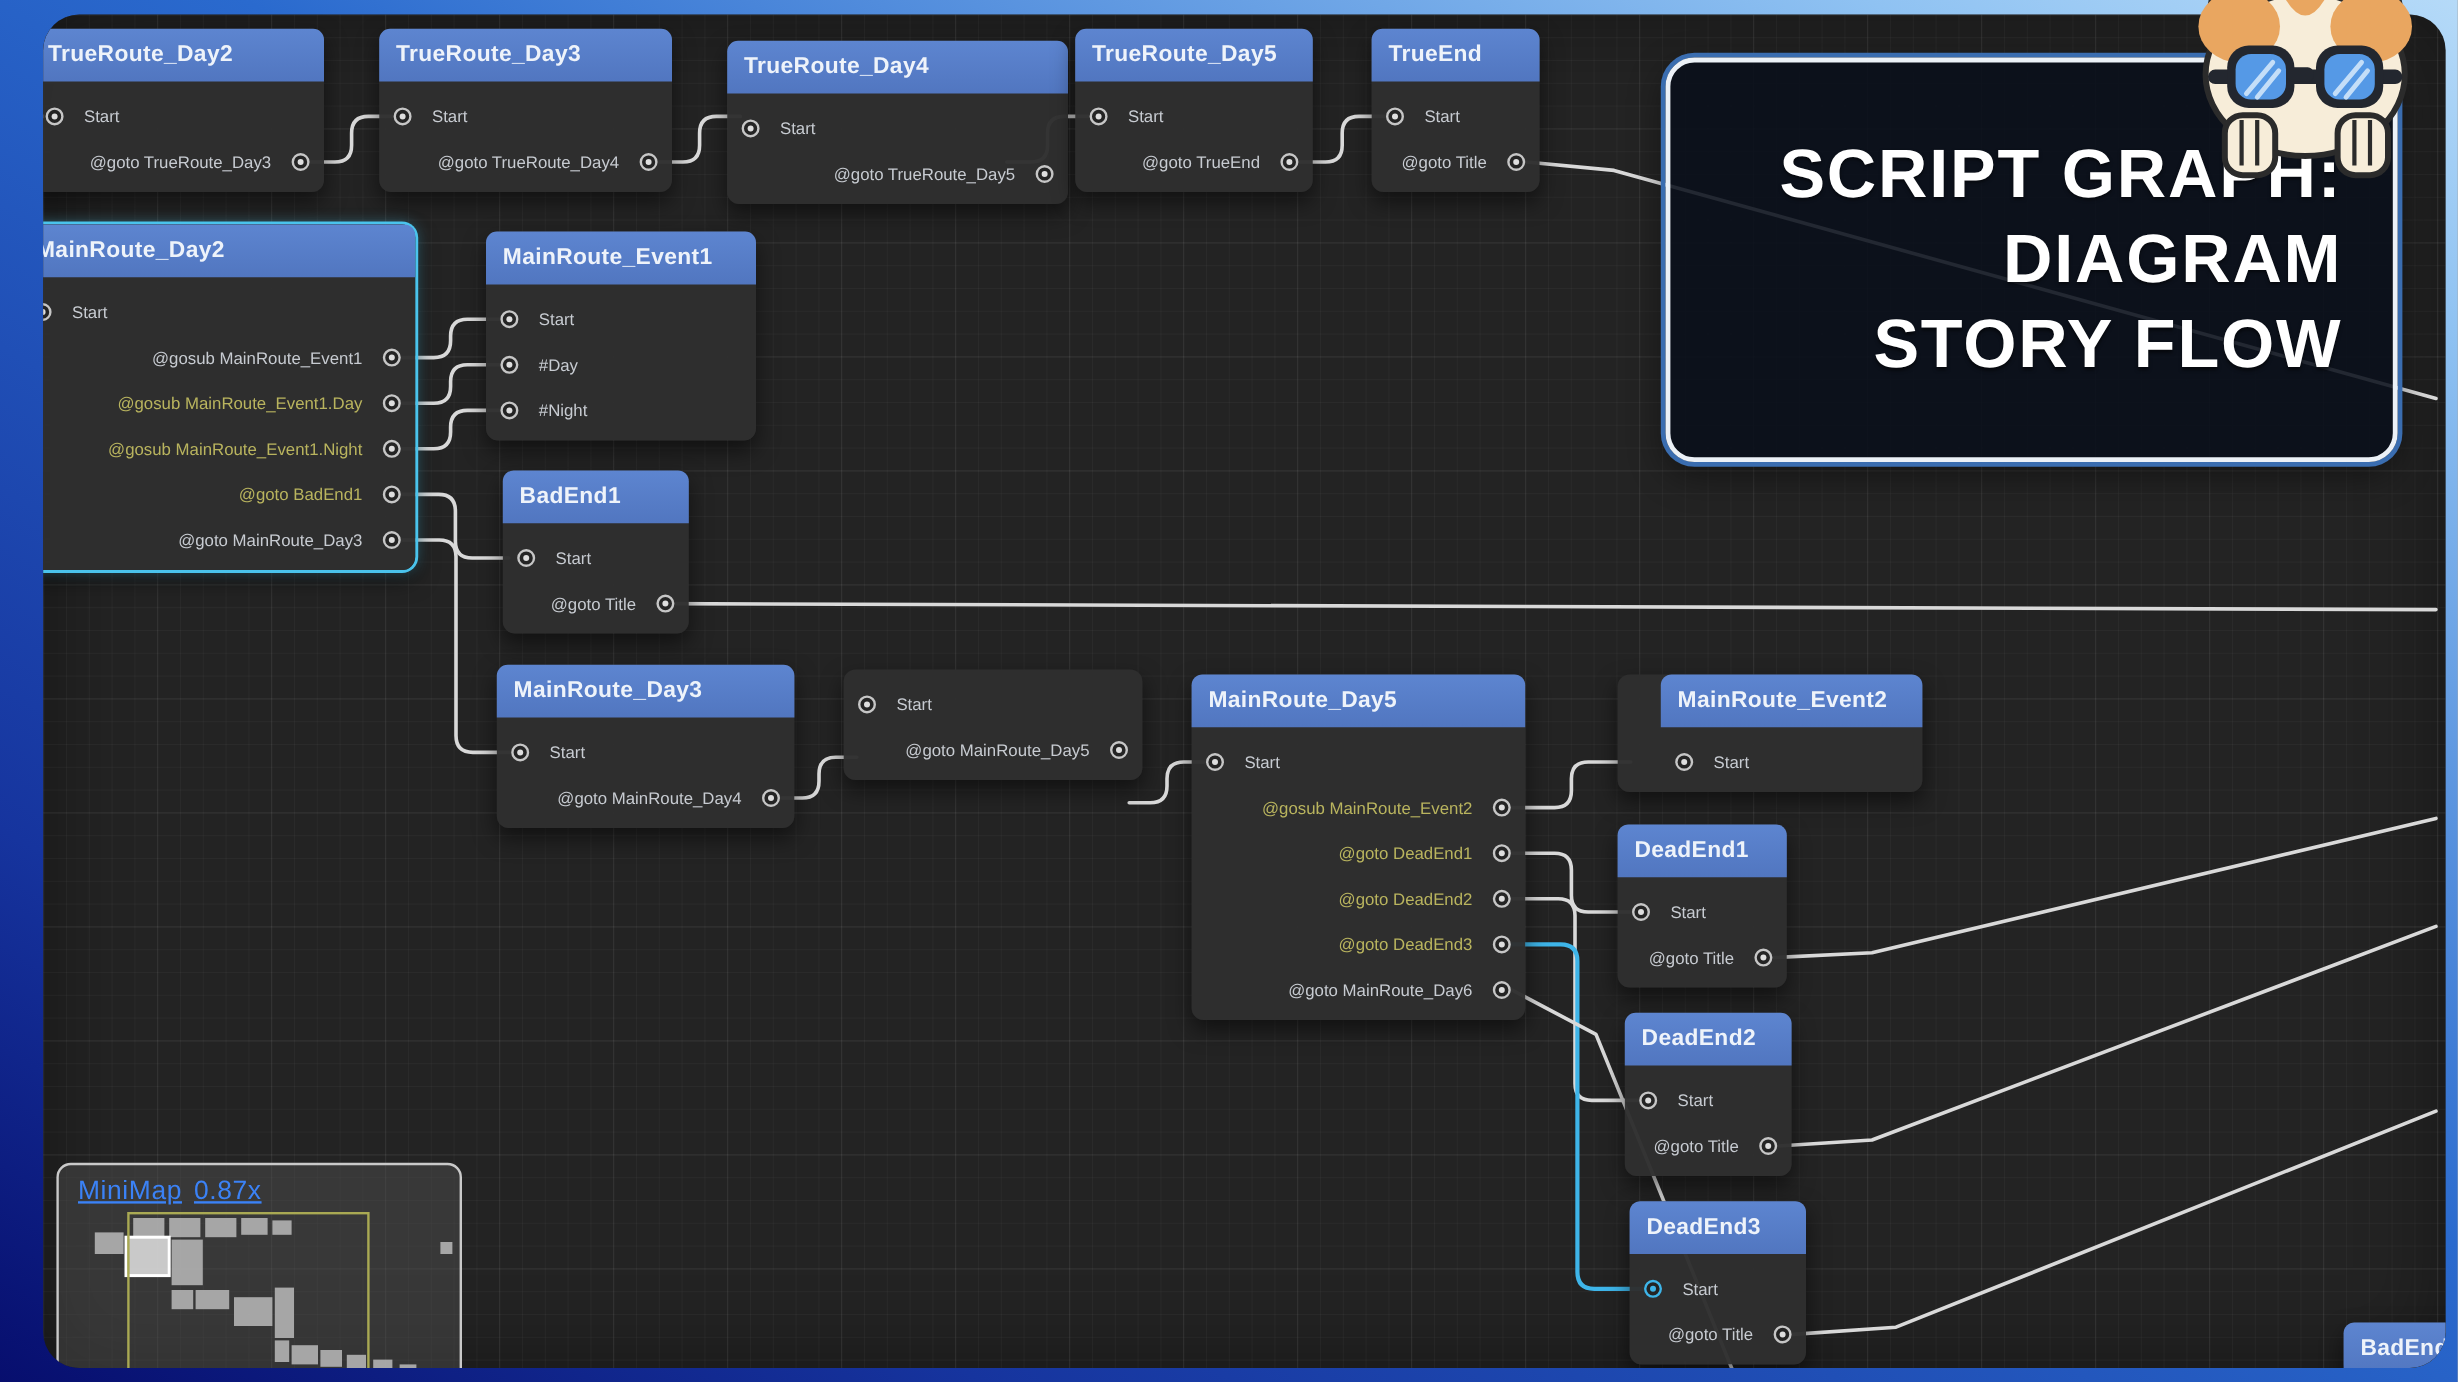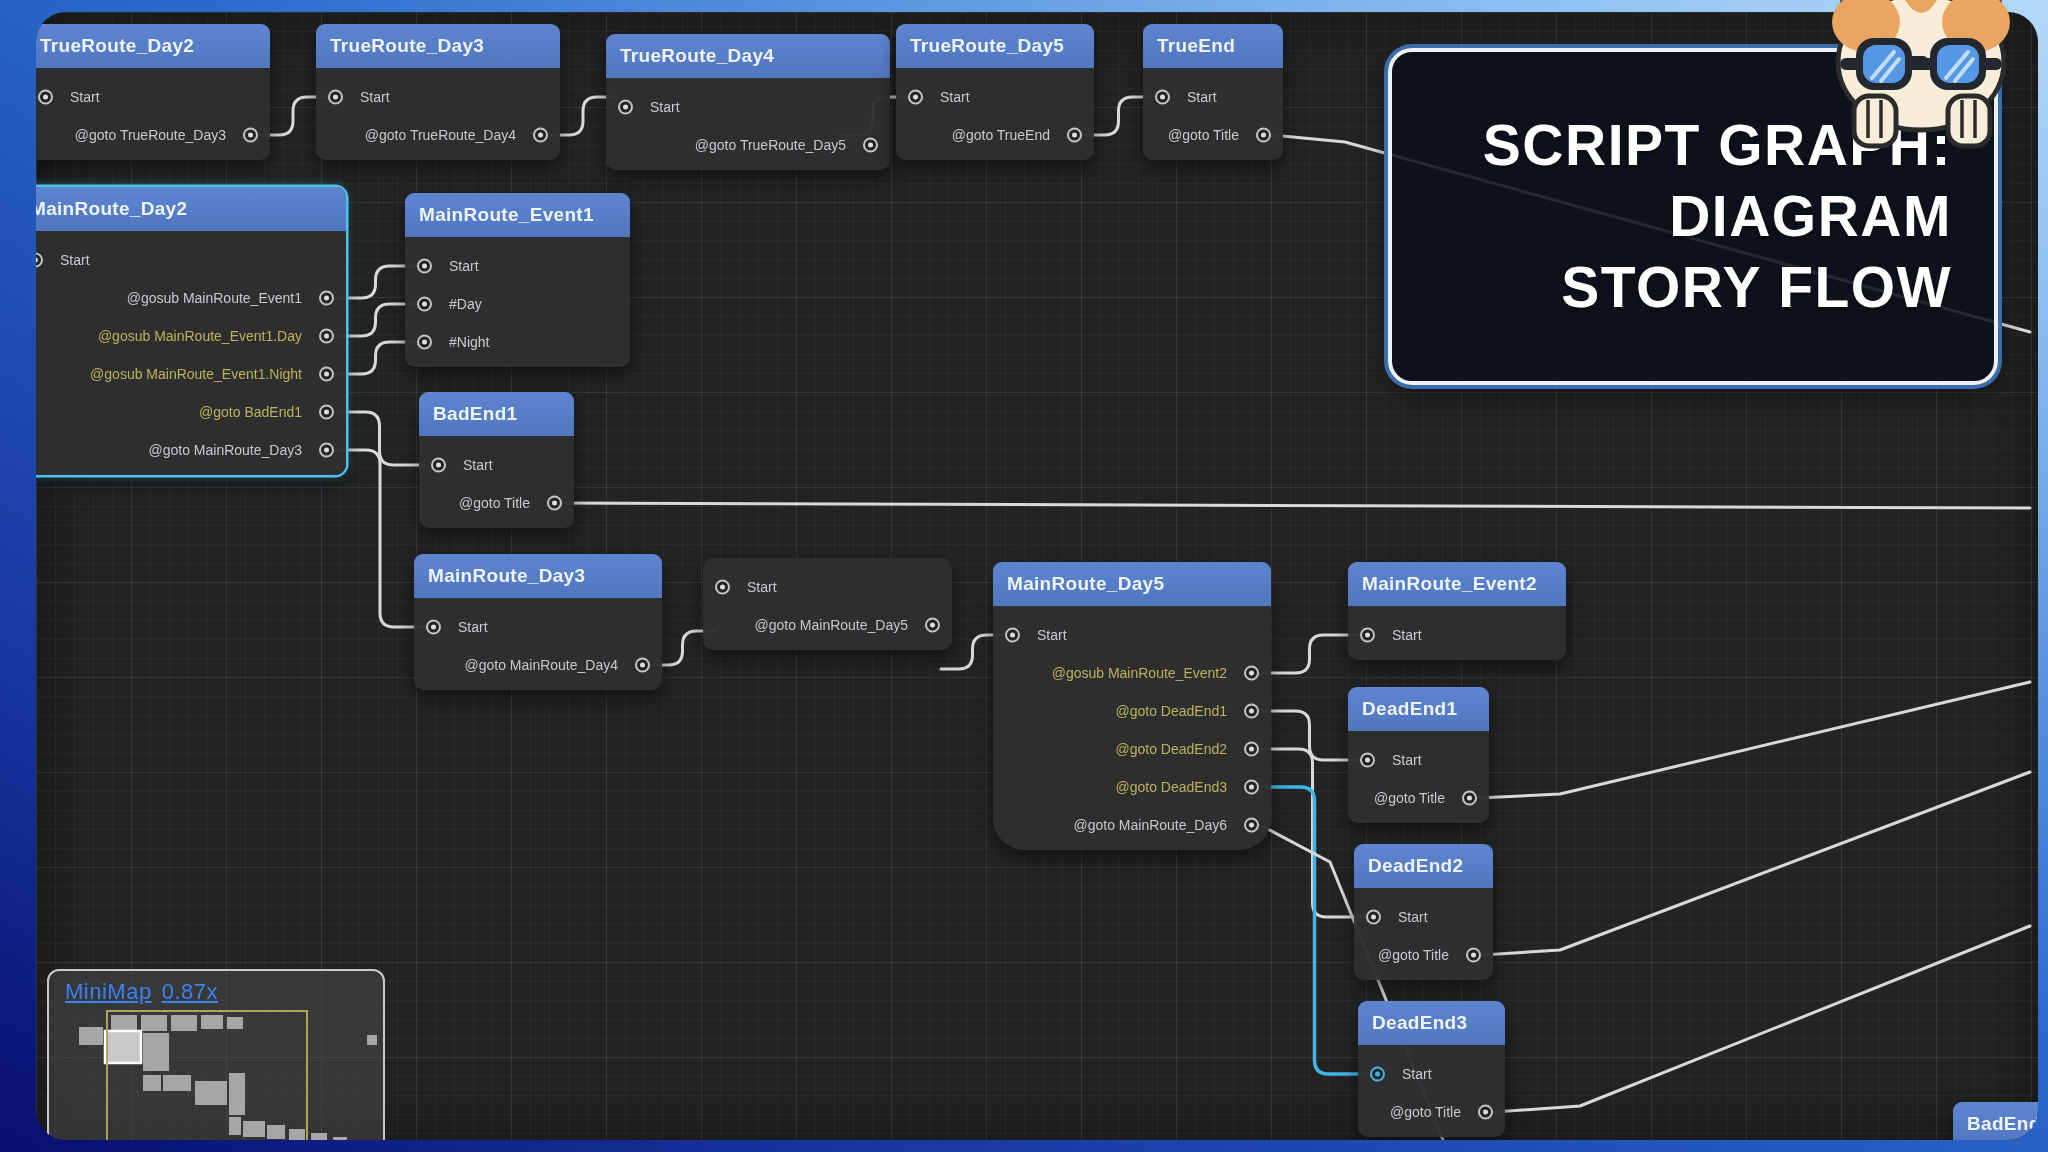--- a/index.html
+++ b/index.html
@@ -224,21 +224,21 @@
       <div class="node" style="left: 667px; top: 546px; width: 249px;">
         <div class="rows">
           <div class="row in"><span class="port">
               <i></i>
             </span><span>Start</span></div>
           <div class="row out"><span class="port">
               <i></i>
             </span><span>@goto MainRoute_Day5</span></div>
         </div>
       </div>
-      <div class="node" style="left: 957px; top: 550px; width: 278px; border-radius: 32px;">
+      <div class="node" style="left: 957px; top: 550px; width: 278px;">
         <div class="hdr">MainRoute_Day5</div>
         <div class="rows">
           <div class="row in"><span class="port">
               <i></i>
             </span><span>Start</span></div>
           <div class="row out script"><span class="port">
               <i></i>
             </span><span>@gosub MainRoute_Event2</span></div>
           <div class="row out script"><span class="port">
               <i></i>
@@ -247,21 +247,21 @@
               <i></i>
             </span><span>@goto DeadEnd2</span></div>
           <div class="row out script"><span class="port">
               <i></i>
             </span><span>@goto DeadEnd3</span></div>
           <div class="row out"><span class="port">
               <i></i>
             </span><span>@goto MainRoute_Day6</span></div>
         </div>
       </div>
-      <div class="node" style="left: 1312px; top: 550px; width: 218px;">
+      <div class="node" style="left: 1312px; top: 550px; width: 218px; padding-left: 36px;">
         <div class="hdr">MainRoute_Event2</div>
         <div class="rows">
           <div class="row in"><span class="port">
               <i></i>
             </span><span>Start</span></div>
         </div>
       </div>
       <div class="node" style="left: 1312px; top: 675px; width: 141px;">
         <div class="hdr">DeadEnd1</div>
         <div class="rows">

